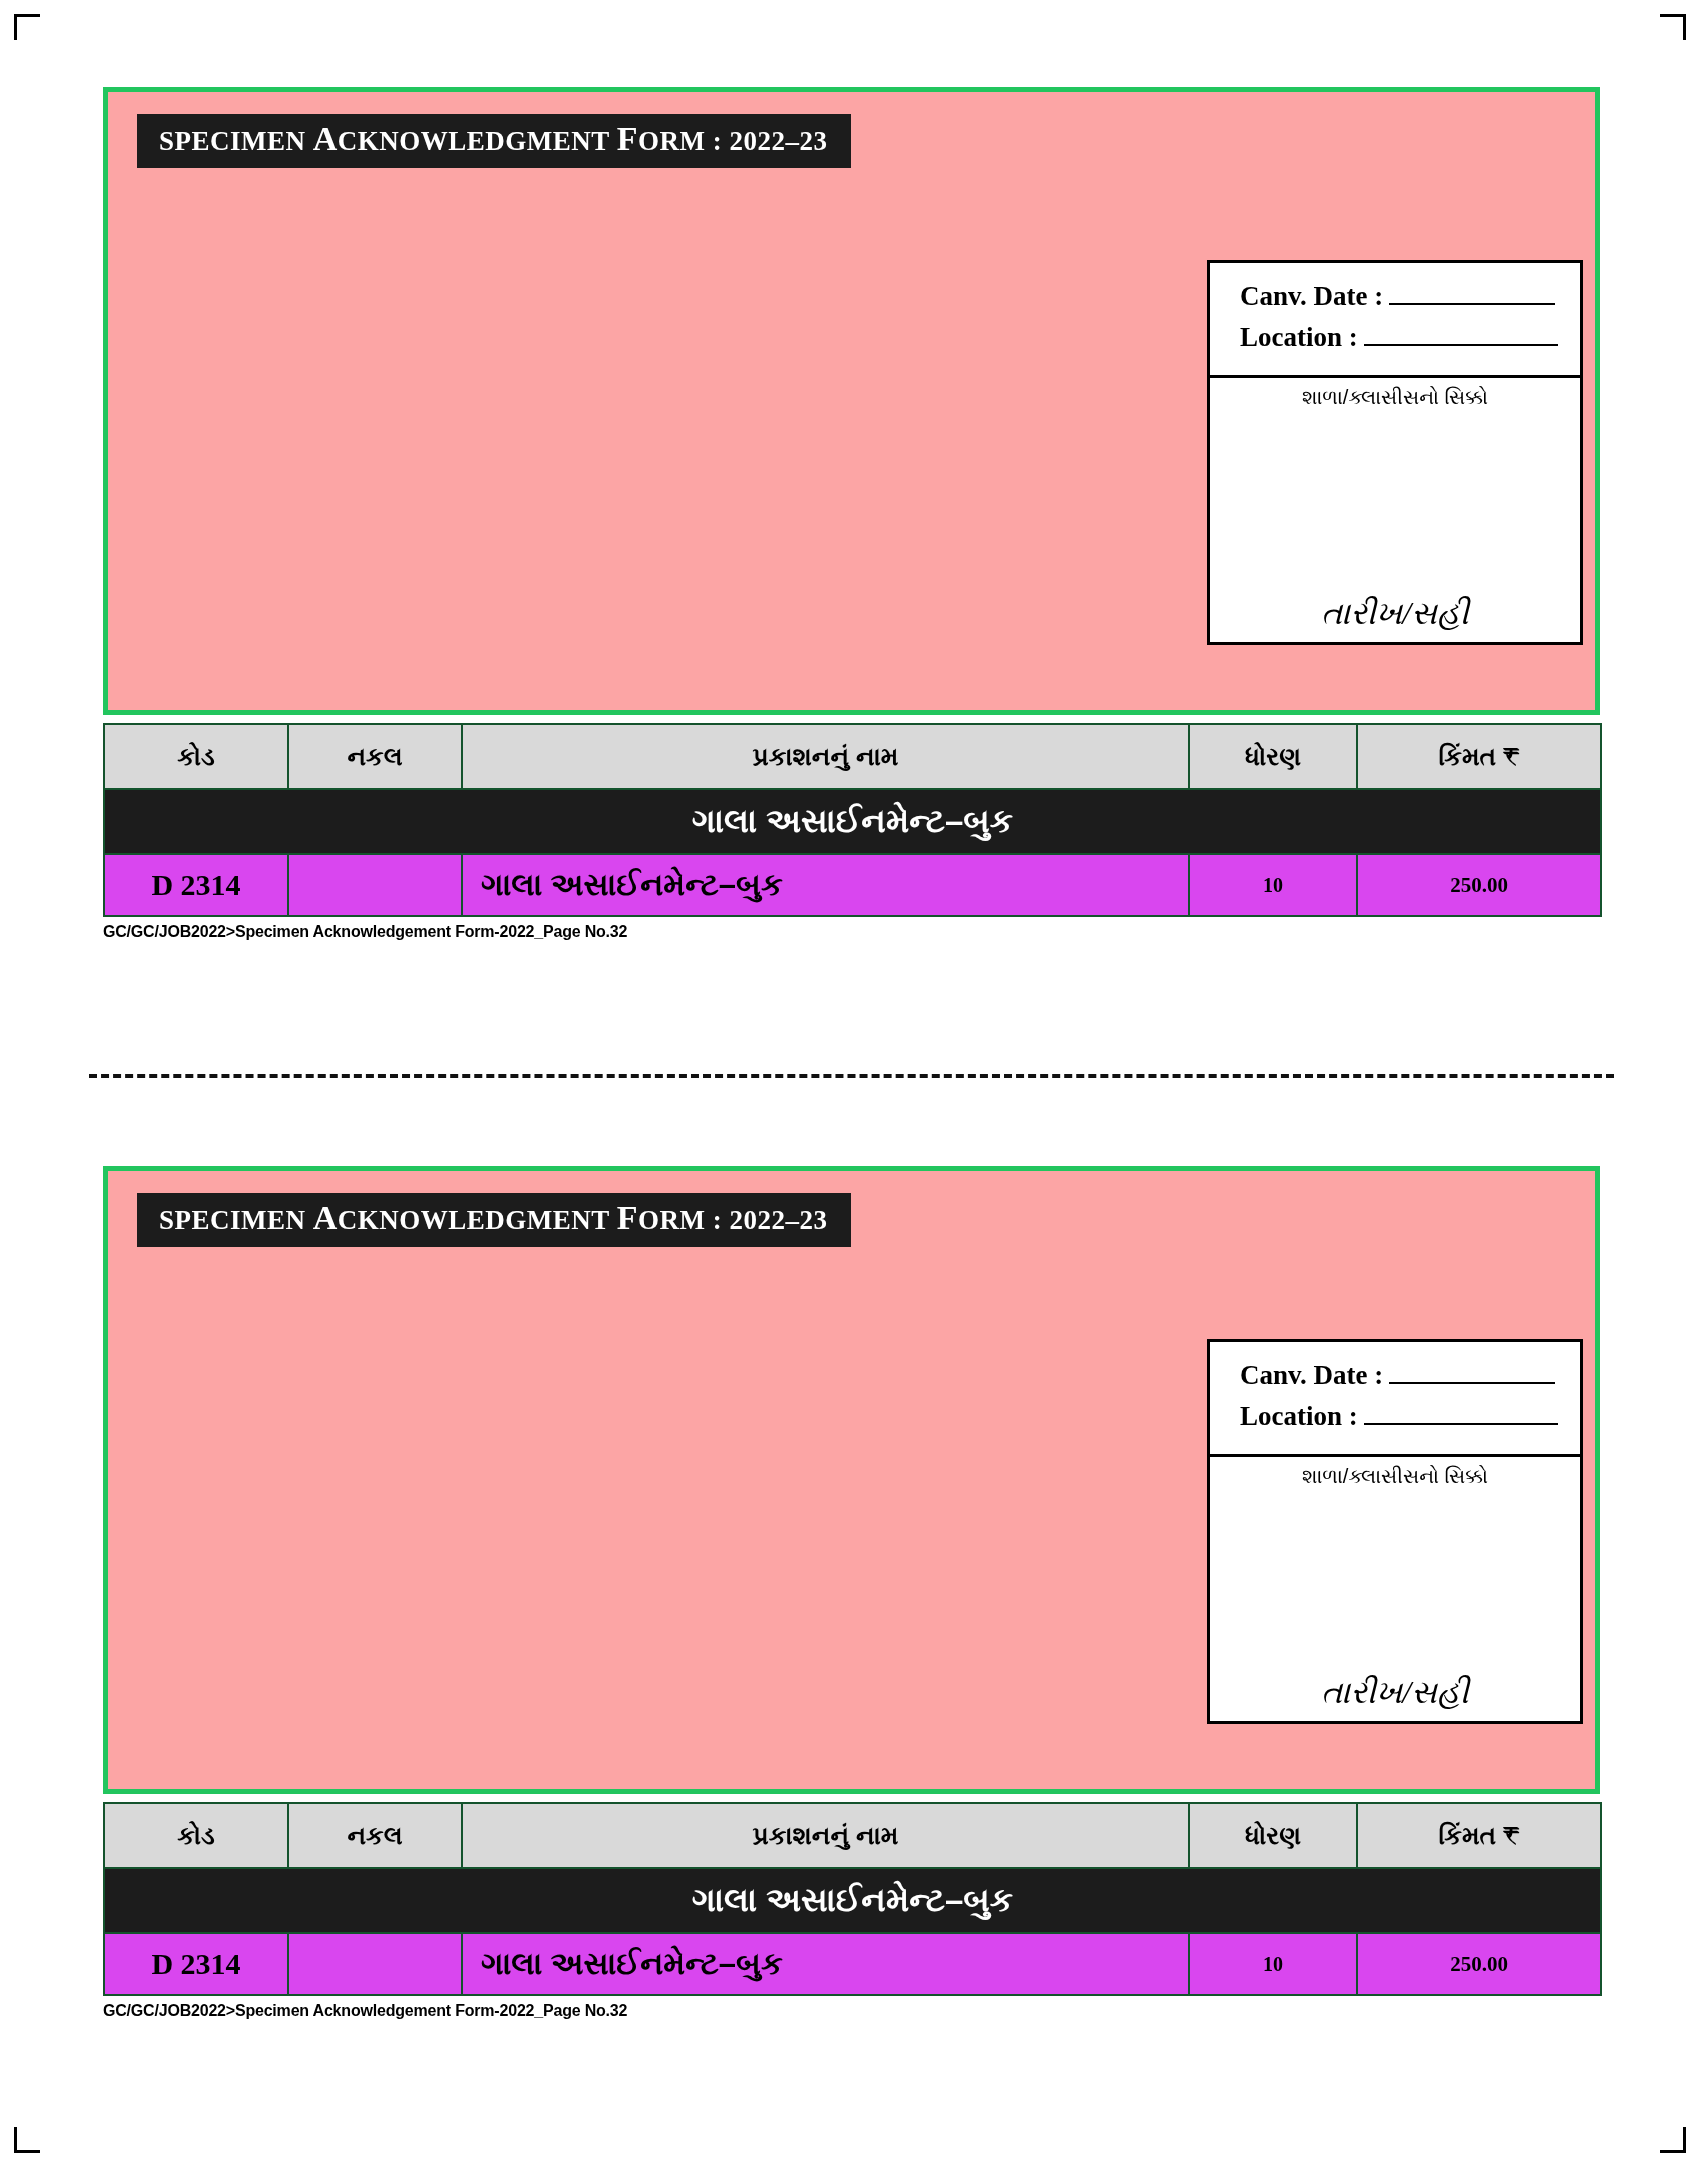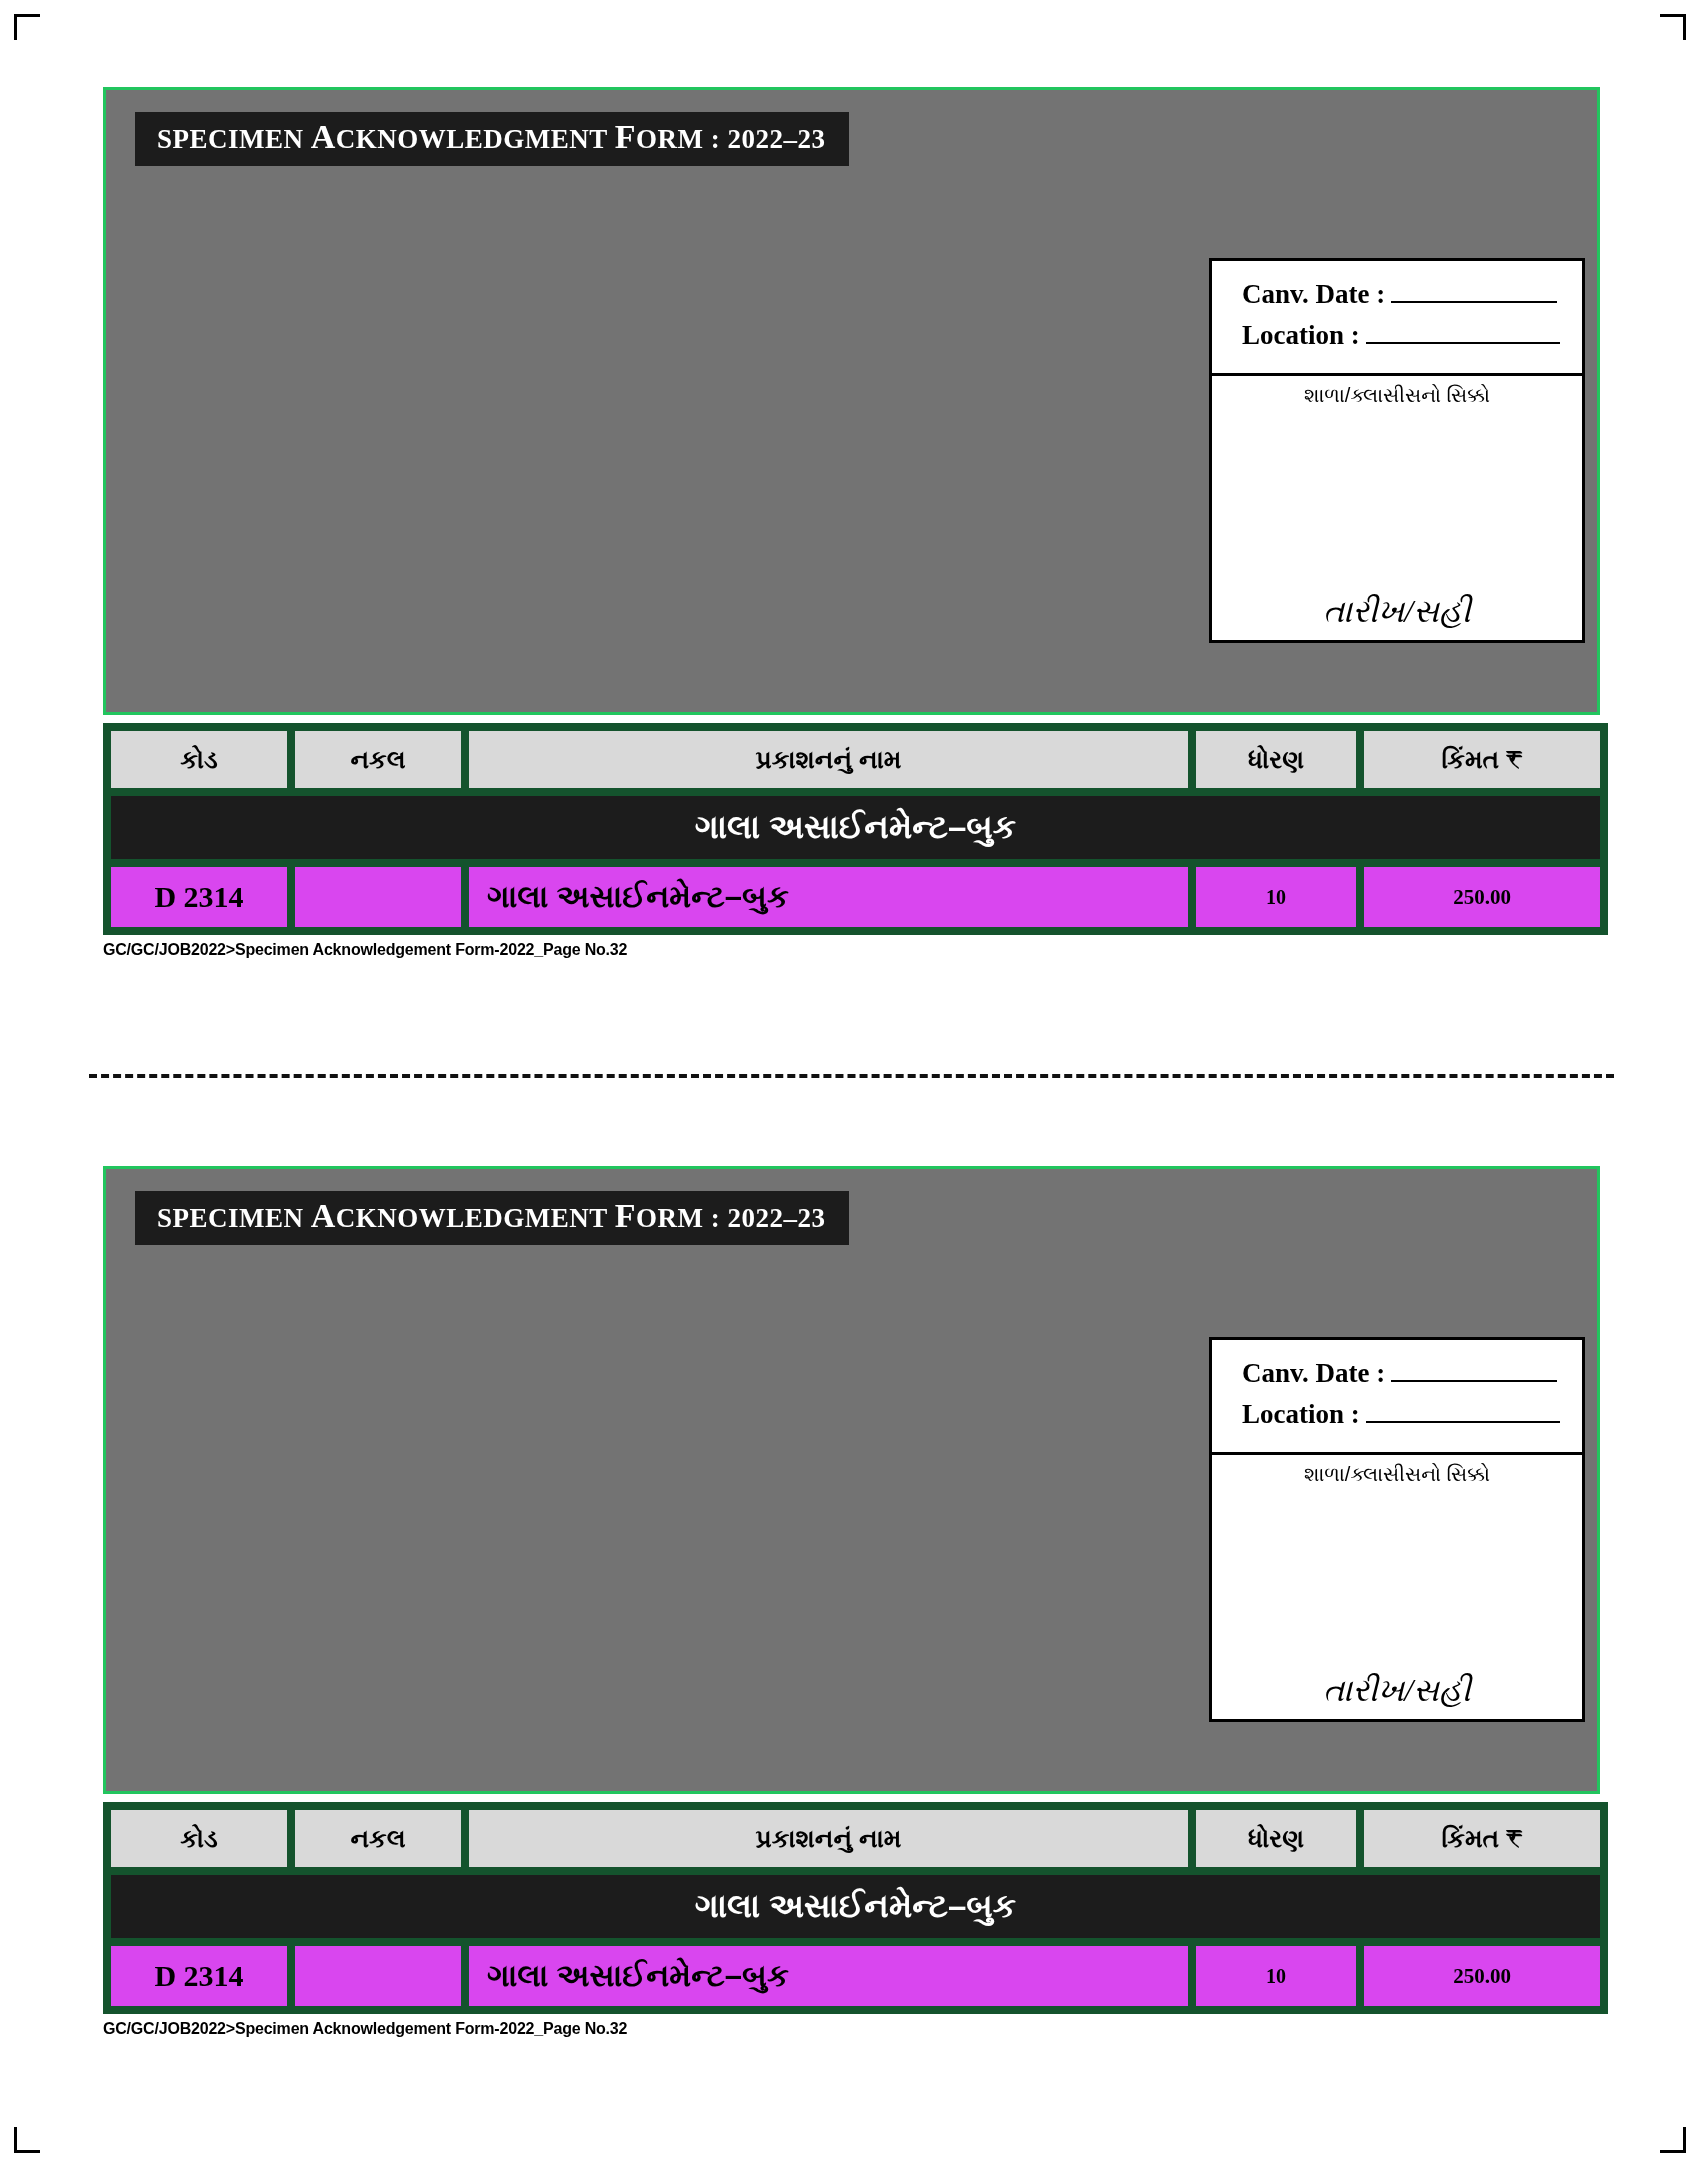--- a/index.html
+++ b/index.html
@@ -40,24 +40,24 @@
   .form-block {
     position: absolute;
     left: 103px;
     width: 1497px;
   }
   .form-block.first { top: 87px; }
   .form-block.second { top: 1166px; }
 
   
   .upper-box {
-    border: 3px solid #22c55e;
+    border: 5px solid #22c55e;
     box-sizing: border-box;
     position: relative;
-    background: #737373;
+    background: #fca5a5;
   }
   .upper-box.h1 { height: 628px; }
   .upper-box.h2 { height: 628px; }
 
   .title-bar {
     position: absolute;
     left: 29px;
     top: 22px;
     background: #1c1c1c;
     color: #fff;
@@ -135,21 +135,21 @@
   }
 
   
   table.spec {
     border-collapse: collapse;
     table-layout: fixed;
     width: 1497px;
     margin-top: 8px;
   }
   table.spec td, table.spec th {
-    border: 8px solid #14532d;
+    border: 2px solid #14532d;
     box-sizing: border-box;
     padding: 12px;
   }
   .hdr-row td {
     background: #d9d9d9;
     height: 65px;
     text-align: center;
     font-family: "Liberation Sans", sans-serif;
     font-weight: bold;
     font-size: 25px;

